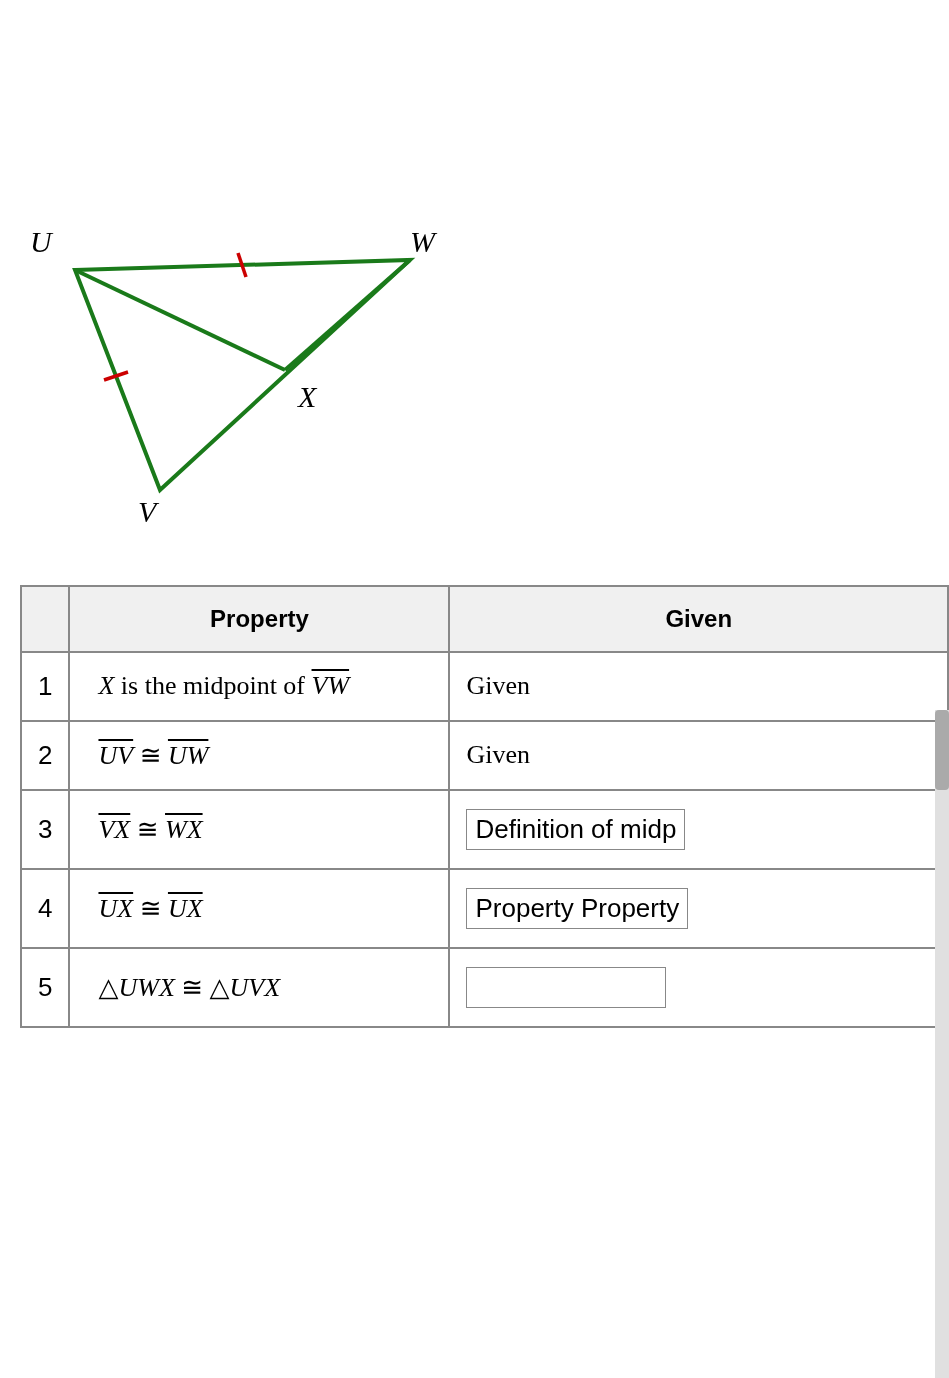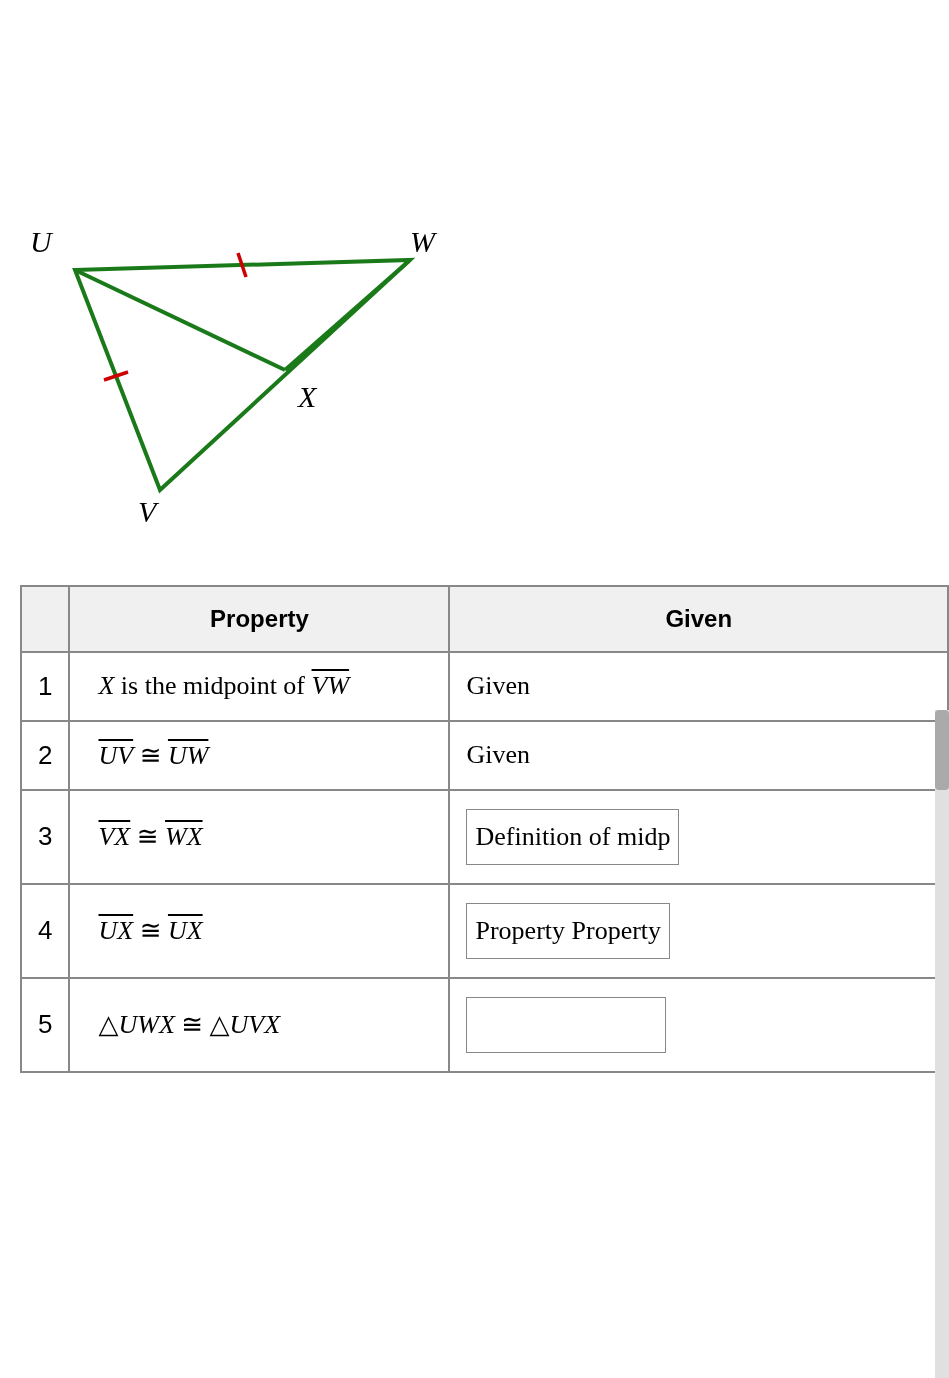--- a/index.html
+++ b/index.html
@@ -62,25 +62,25 @@
     .proof-table td:nth-child(3) {
       width: auto;
     }
 
     .col-num { width: 40px; }
     .col-statement { width: 380px; }
     .col-reason { }
 
     .answer-box {
       border: 1.5px solid #888;
-      padding: 12px 8px;
+      padding: 4px 8px;
       display: inline-block;
       min-width: 200px;
       font-style: normal;
-      font-family: Liberation Serif, serif;
+      font-family: Liberation Sans, sans-serif;
     }
 
     .italic { font-style: italic; }
 
     .page-wrapper {
       position: relative;
       width: 929px;
     }
     .scrollbar {
       position: absolute;

